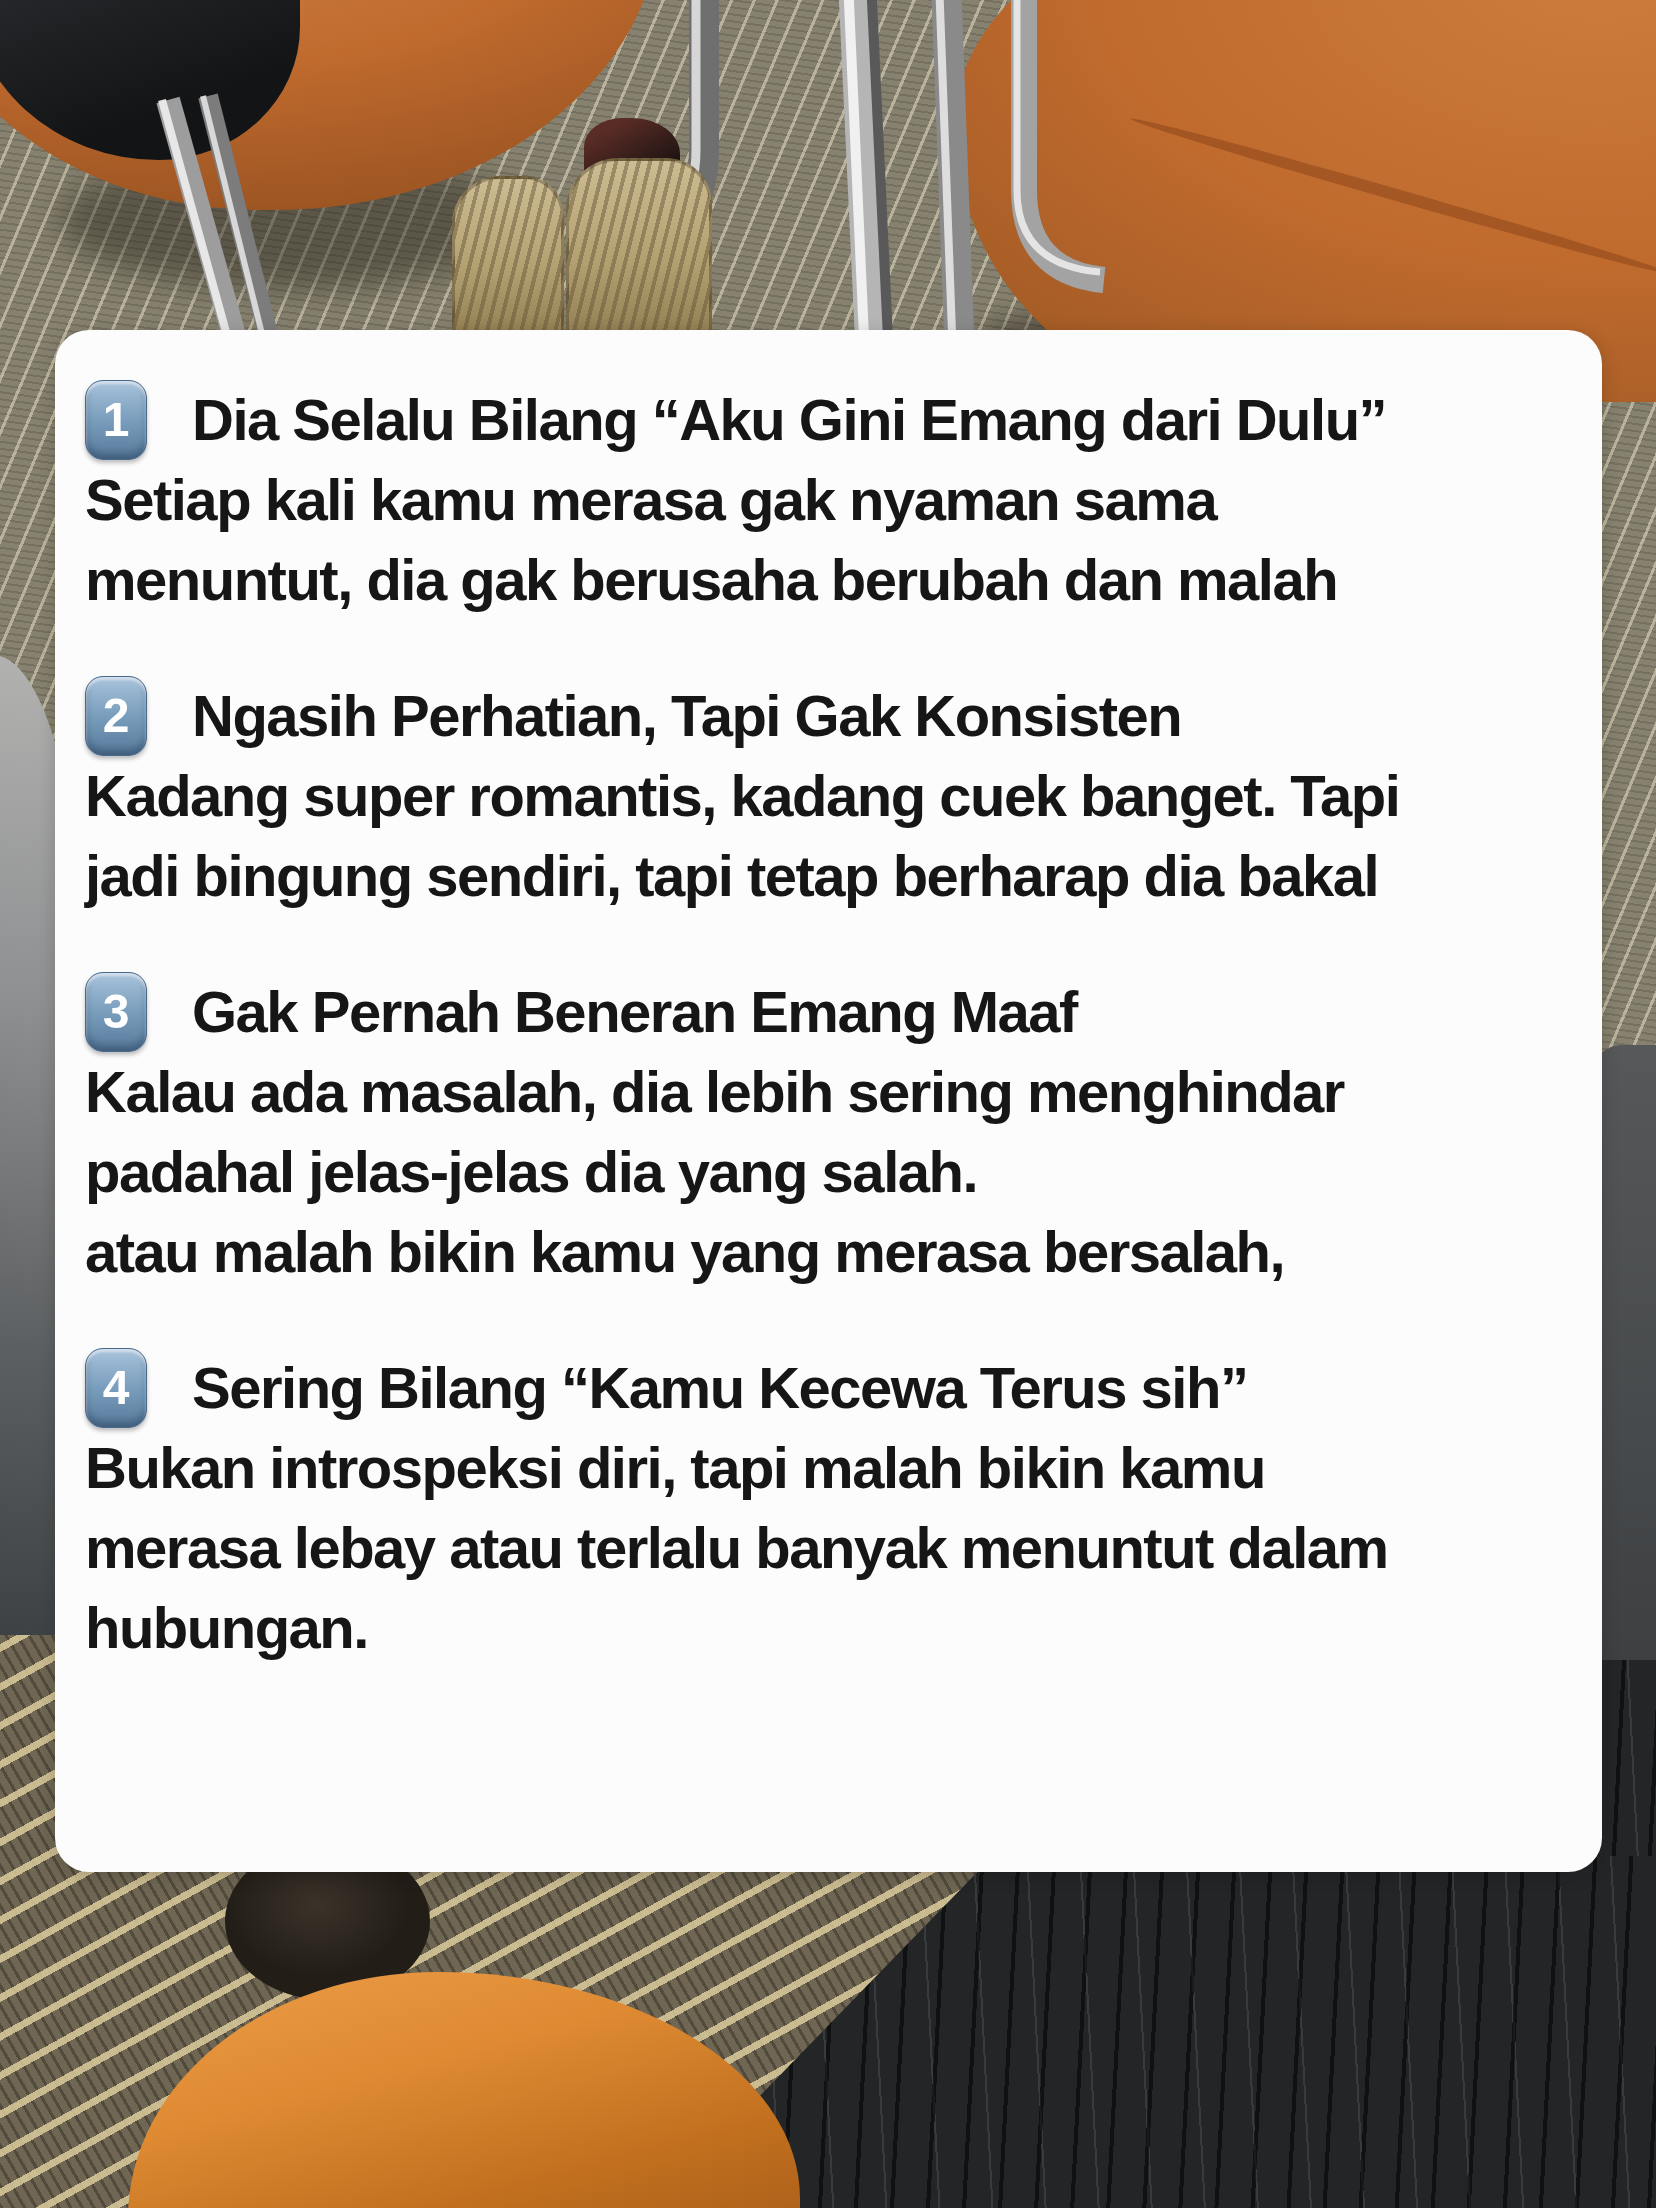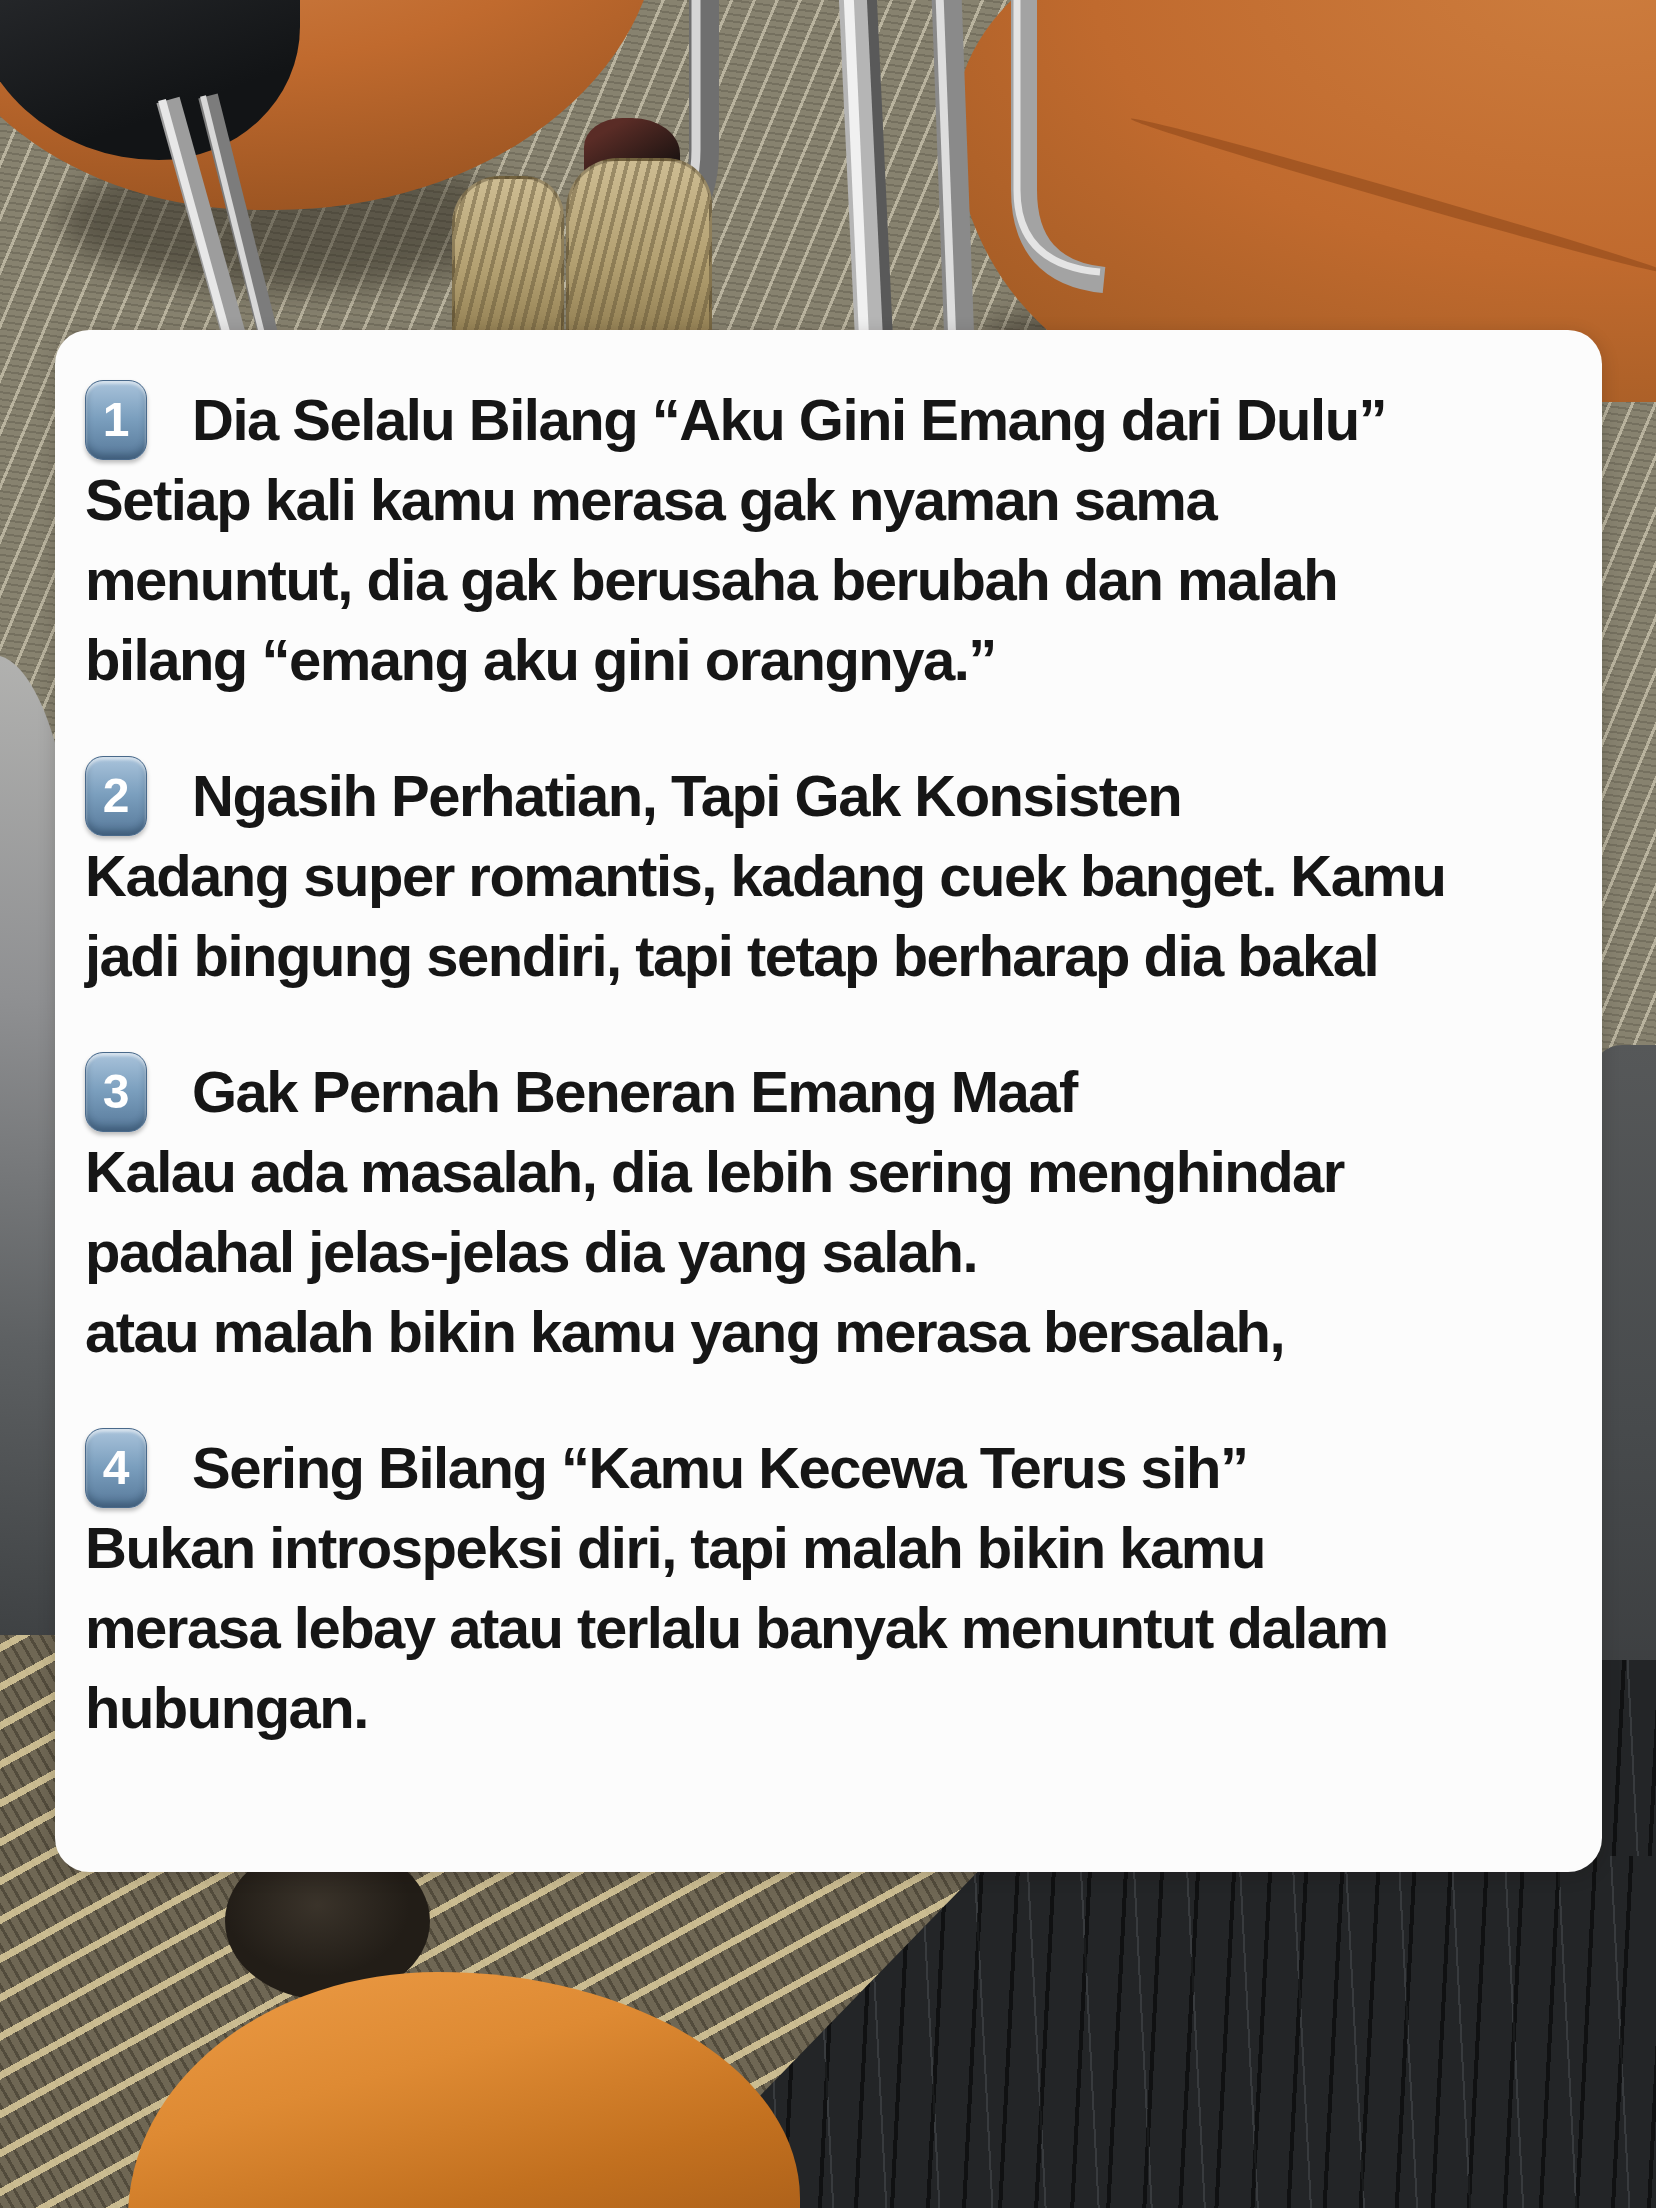--- a/index.html
+++ b/index.html
@@ -134,31 +134,30 @@
   <div class="card">
     <div class="sections">
   <section class="sec">
     <div class="head">
       <span class="keycap">1</span>
       <span class="head-text">Dia Selalu Bilang “Aku Gini Emang dari Dulu”</span>
     </div>
     <div class="body">
             <div class="body-line">Setiap kali kamu merasa gak nyaman sama</div>
             <div class="body-line">menuntut, dia gak berusaha berubah dan malah</div>
-            <div class="body-line">bilang “emang aku gini orangnya.”</div>
           </div>
   </section>
 
   <section class="sec">
     <div class="head">
       <span class="keycap">2</span>
       <span class="head-text">Ngasih Perhatian, Tapi Gak Konsisten</span>
     </div>
     <div class="body">
-            <div class="body-line">Kadang super romantis, kadang cuek banget. Kamu</div>
+            <div class="body-line">Kadang super romantis, kadang cuek banget. Tapi</div>
             <div class="body-line">jadi bingung sendiri, tapi tetap berharap dia bakal</div>
           </div>
   </section>
 
   <section class="sec">
     <div class="head">
       <span class="keycap">3</span>
       <span class="head-text">Gak Pernah Beneran Emang Maaf</span>
     </div>
     <div class="body">

